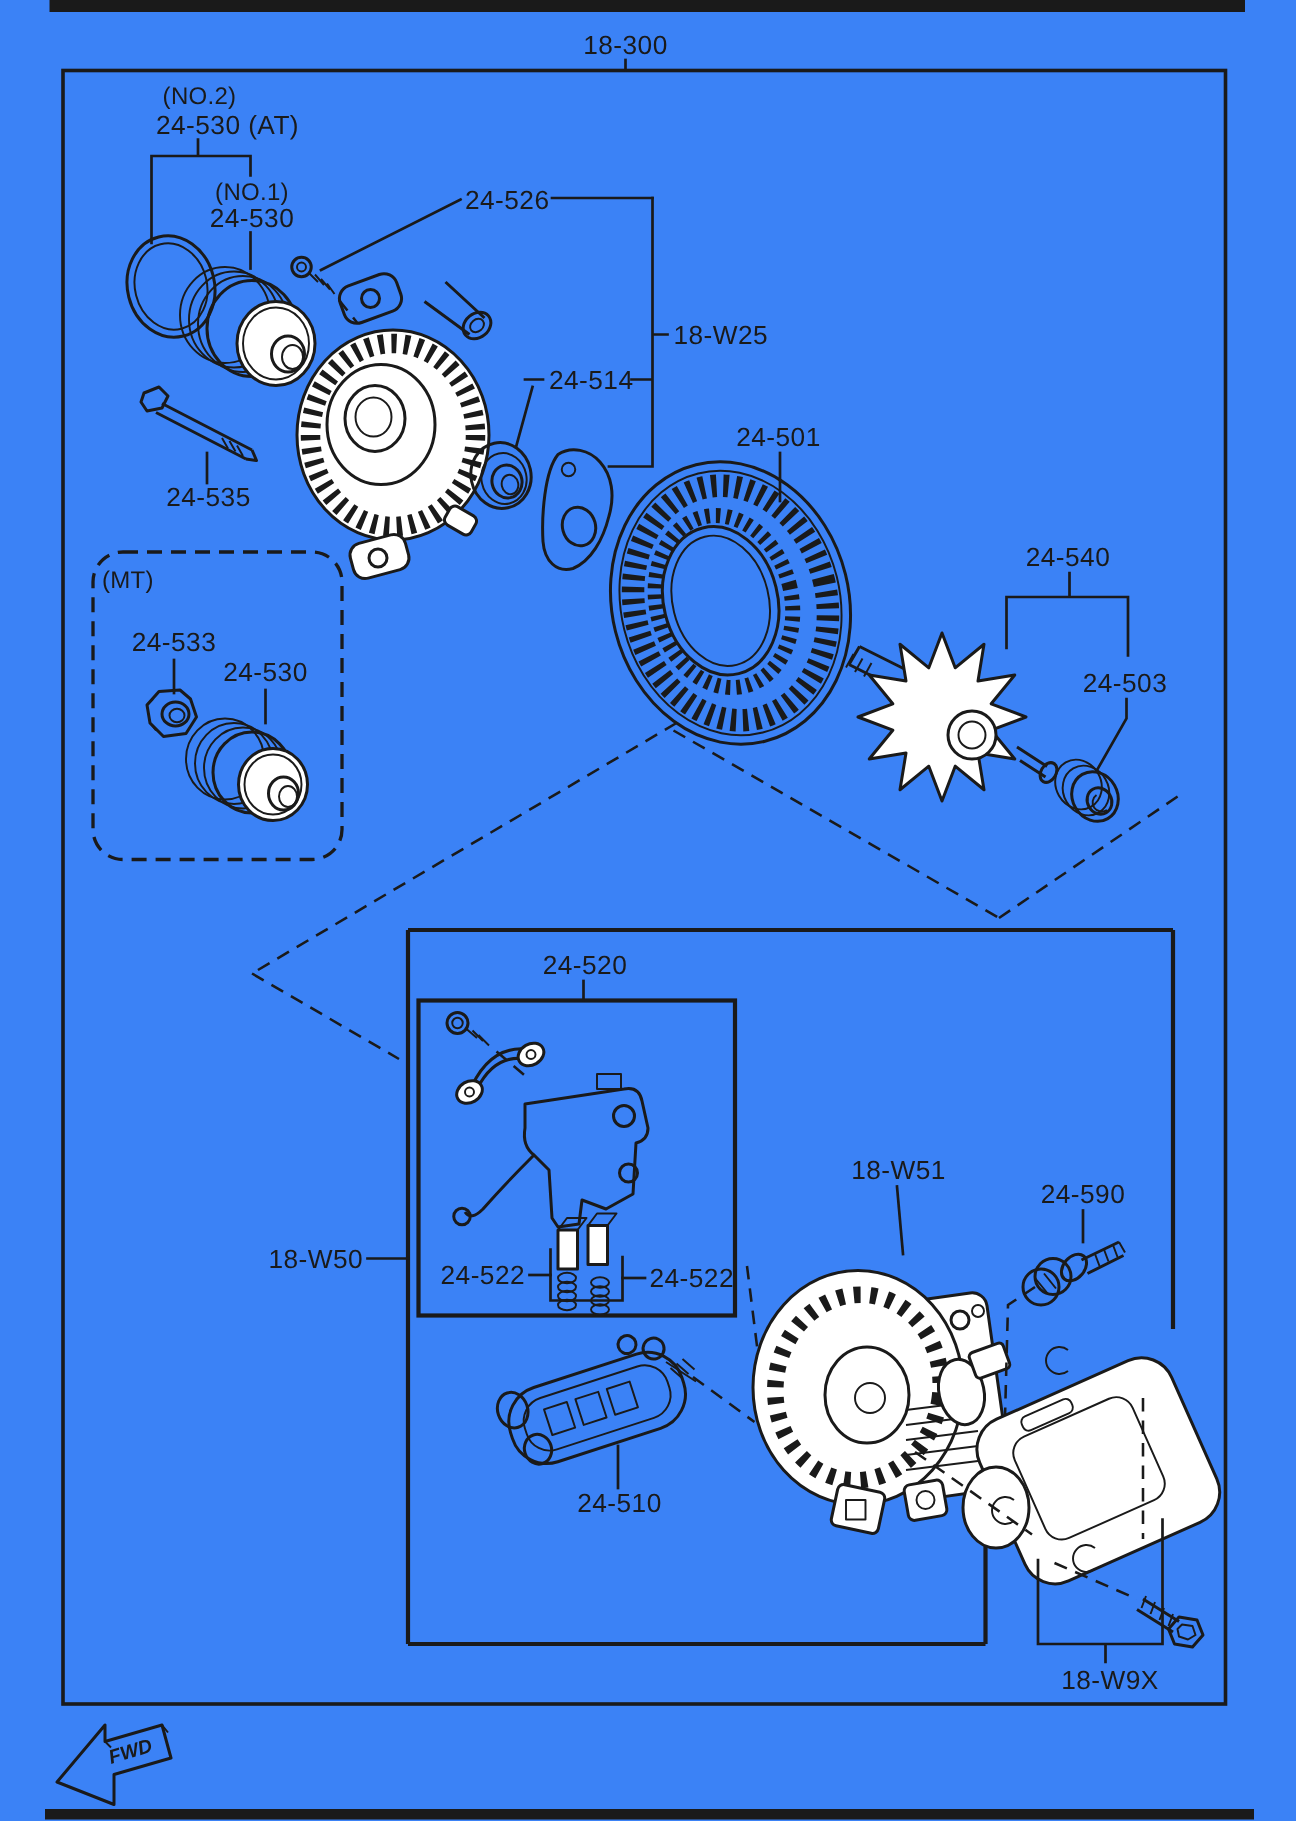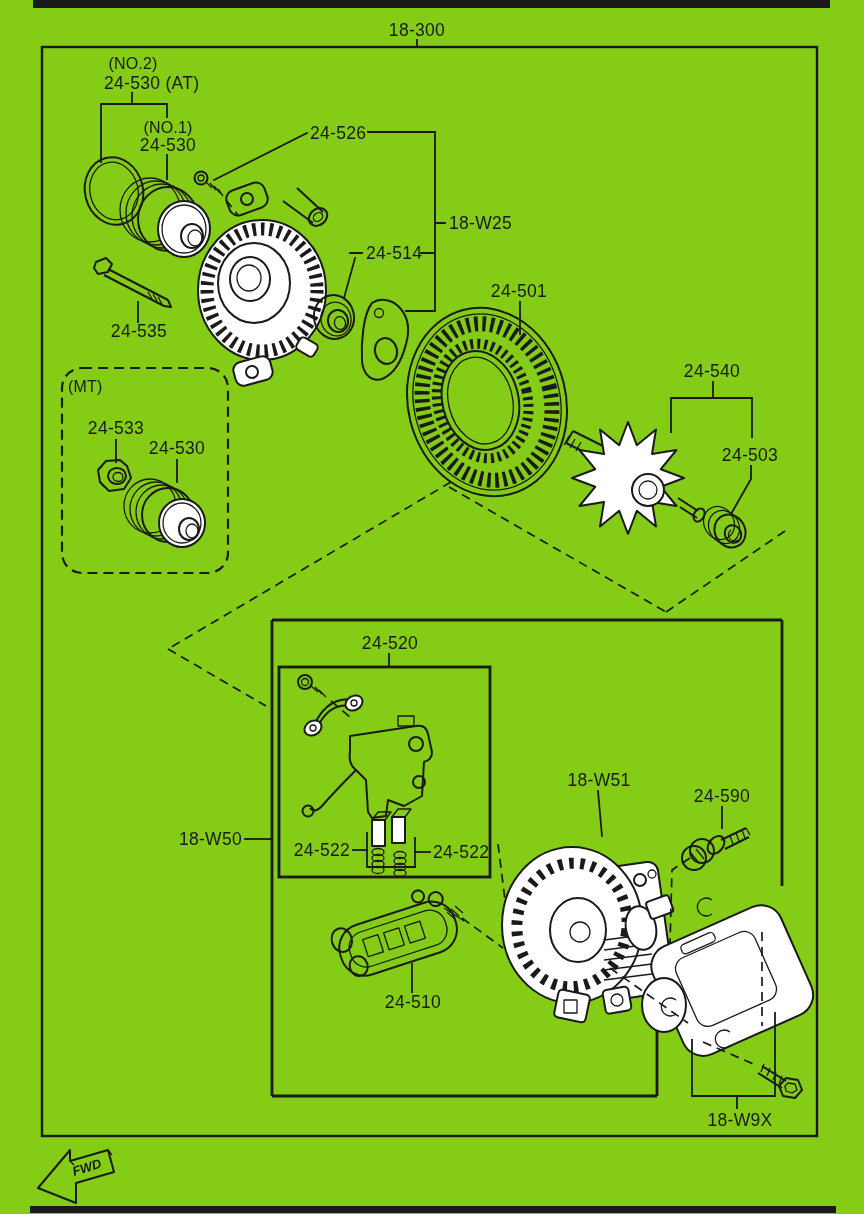--- a/index.html
+++ b/index.html
@@ -1,16 +1,16 @@
 <!DOCTYPE html>
 <html><head>
 <meta charset="utf-8">
 <style>
   html,body{margin:0;padding:0;background:#fff;}
-  .page{position:relative;width:864px;height:1214px;background:#84cc16;overflow:hidden;
+  .page{position:relative;width:864px;height:1214px;background:#3b82f6;overflow:hidden;
         font-family:"Liberation Sans", sans-serif;}
   svg{display:block;}
   .lbl{font-family:"Liberation Sans", sans-serif;font-size:17.5px;fill:#1a1a1a;letter-spacing:.3px;}
   .lbl-sm{font-family:"Liberation Sans", sans-serif;font-size:16px;fill:#1a1a1a;letter-spacing:.2px;}
   .fwd-text{font-family:"Liberation Sans", sans-serif;font-size:13px;font-weight:bold;font-style:italic;fill:#1a1a1a;}
   .ln{stroke:#1a1a1a;stroke-width:1.8;fill:none;stroke-linecap:square;}
   .box{stroke:#1a1a1a;stroke-width:2.8;fill:none;}
   .frame{stroke:#1a1a1a;stroke-width:2.4;fill:none;}
   .dash{stroke:#1a1a1a;stroke-width:1.7;fill:none;stroke-dasharray:9 6;}
   .dashbox{stroke:#1a1a1a;stroke-width:2.2;fill:none;stroke-dasharray:10 6;}

